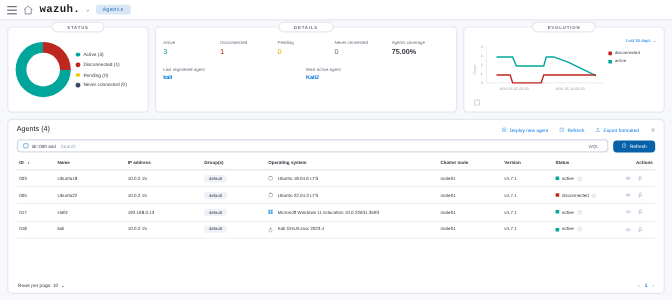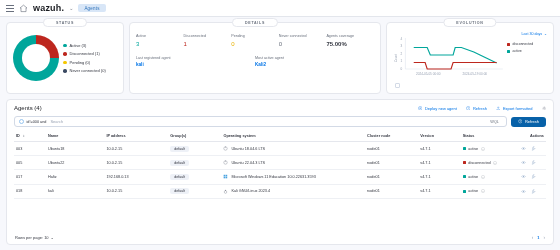--- a/index.html
+++ b/index.html
@@ -8,21 +8,21 @@
     font-family: "Liberation Sans", sans-serif;
     background: #f7f8fc;
     color: #343741;
     overflow: hidden;
   }
   .app { width: 560px; height: 250px; display: flex; flex-direction: column; }
 
   
   .topnav {
     height: 17px; background: #fff; border-bottom: 1px solid #e3e6ec;
-    display: flex; align-items: center; gap: 5px; padding: 0 6px; flex: 0 0 17px;
+    display: flex; align-items: center; gap: 5px; padding: 0 6px; flex: 0 0 17px; font-family: Liberation Mono, monospace;
   }
   .ham { width: 8px; height: 7px; display: flex; flex-direction: column; justify-content: space-between; cursor: pointer; }
   .ham i { display: block; height: 1px; background: #69707d; }
   .home-ic { width: 9px; height: 9px; }
   .brand { font-size: 9px; font-weight: 700; letter-spacing: .2px; color: #1a1c21; }
   .chev { font-size: 5px; color: #69707d; }
   .badge-nav {
     background: #d8e6f7; color: #2a6fb8; font-size: 4.5px; border-radius: 2px;
     padding: 1.5px 6px; letter-spacing: .2px;
   }

